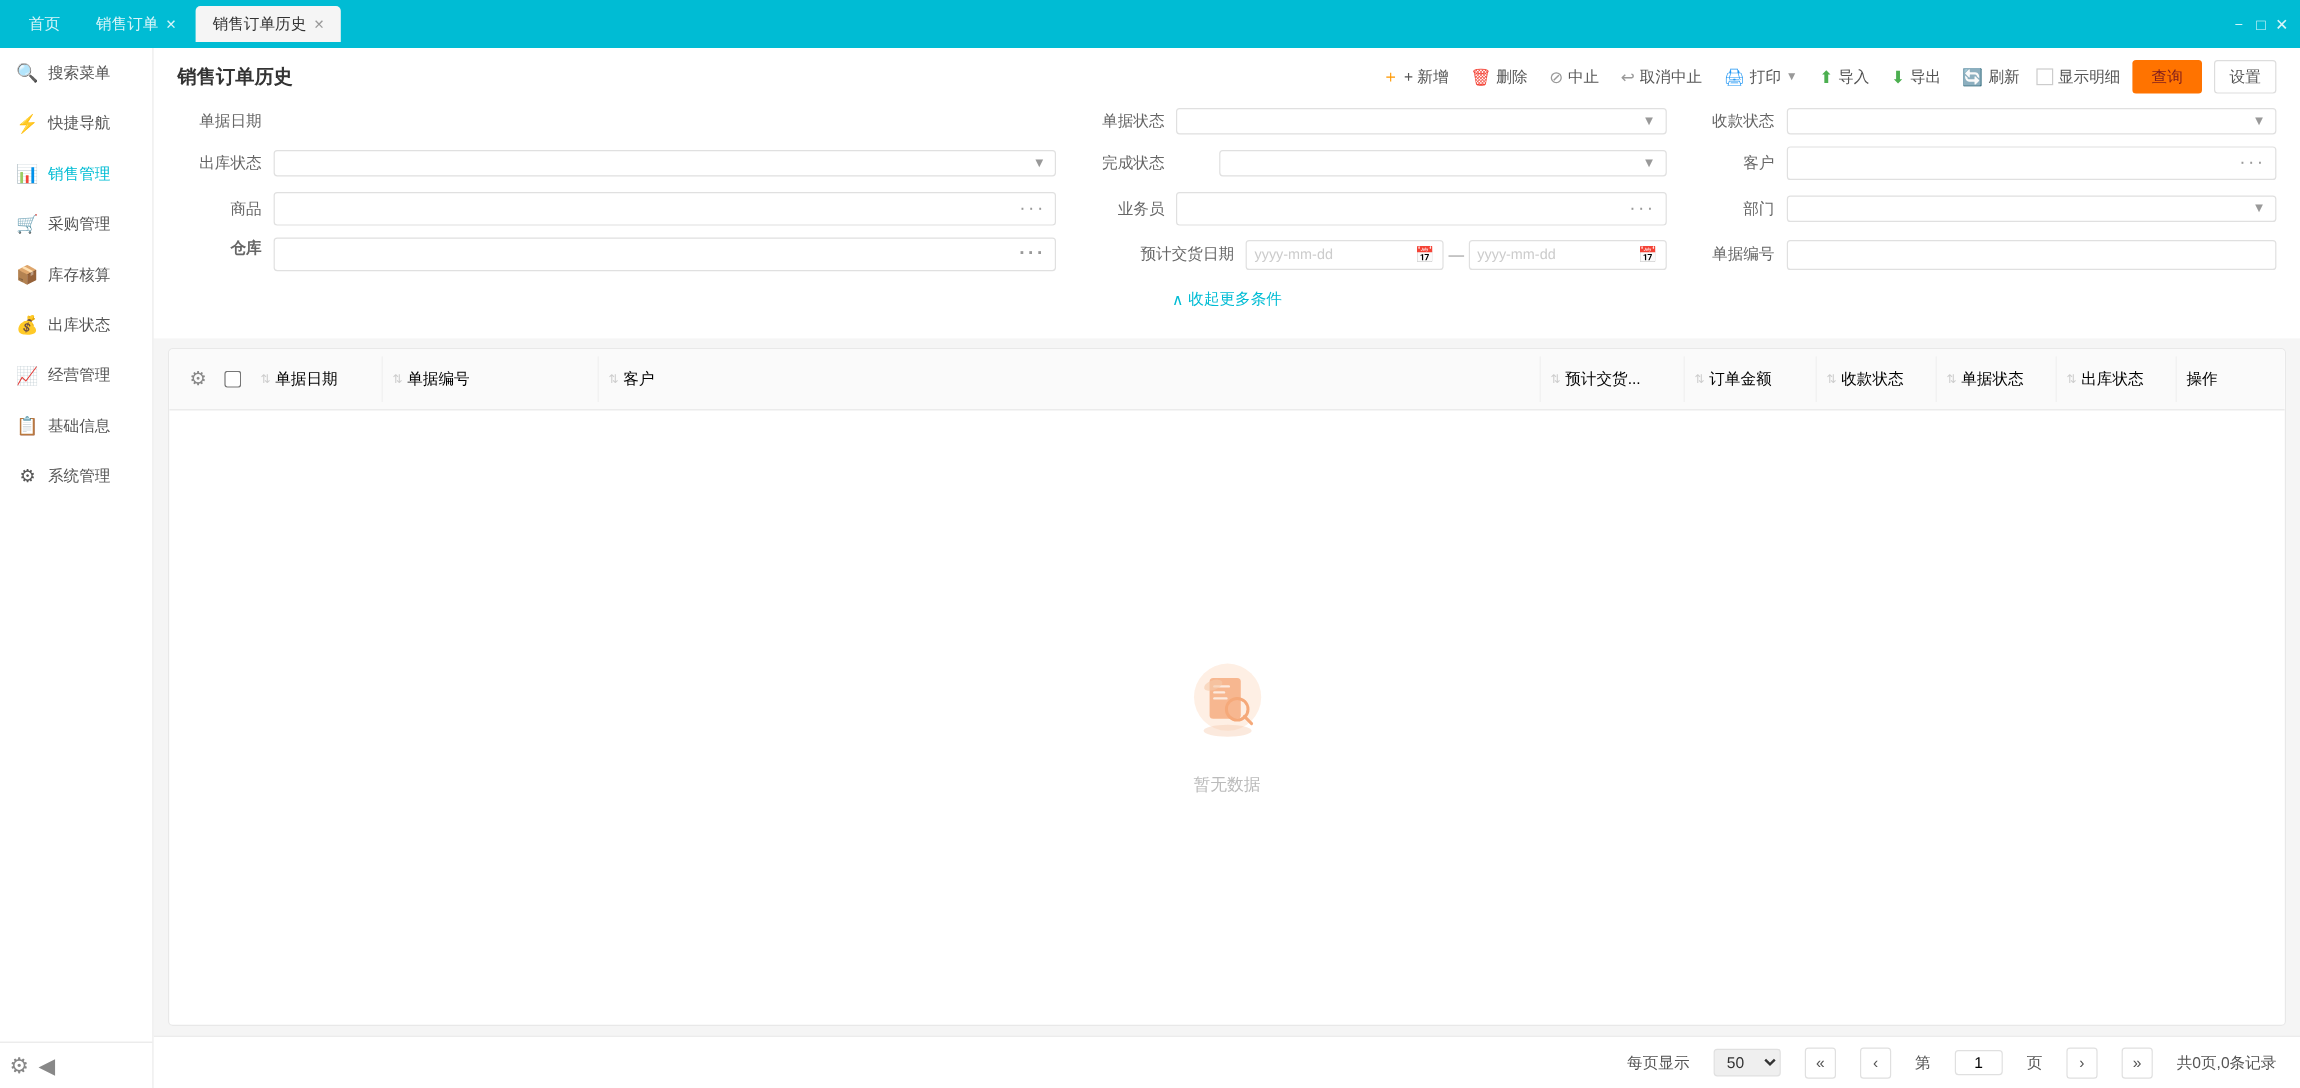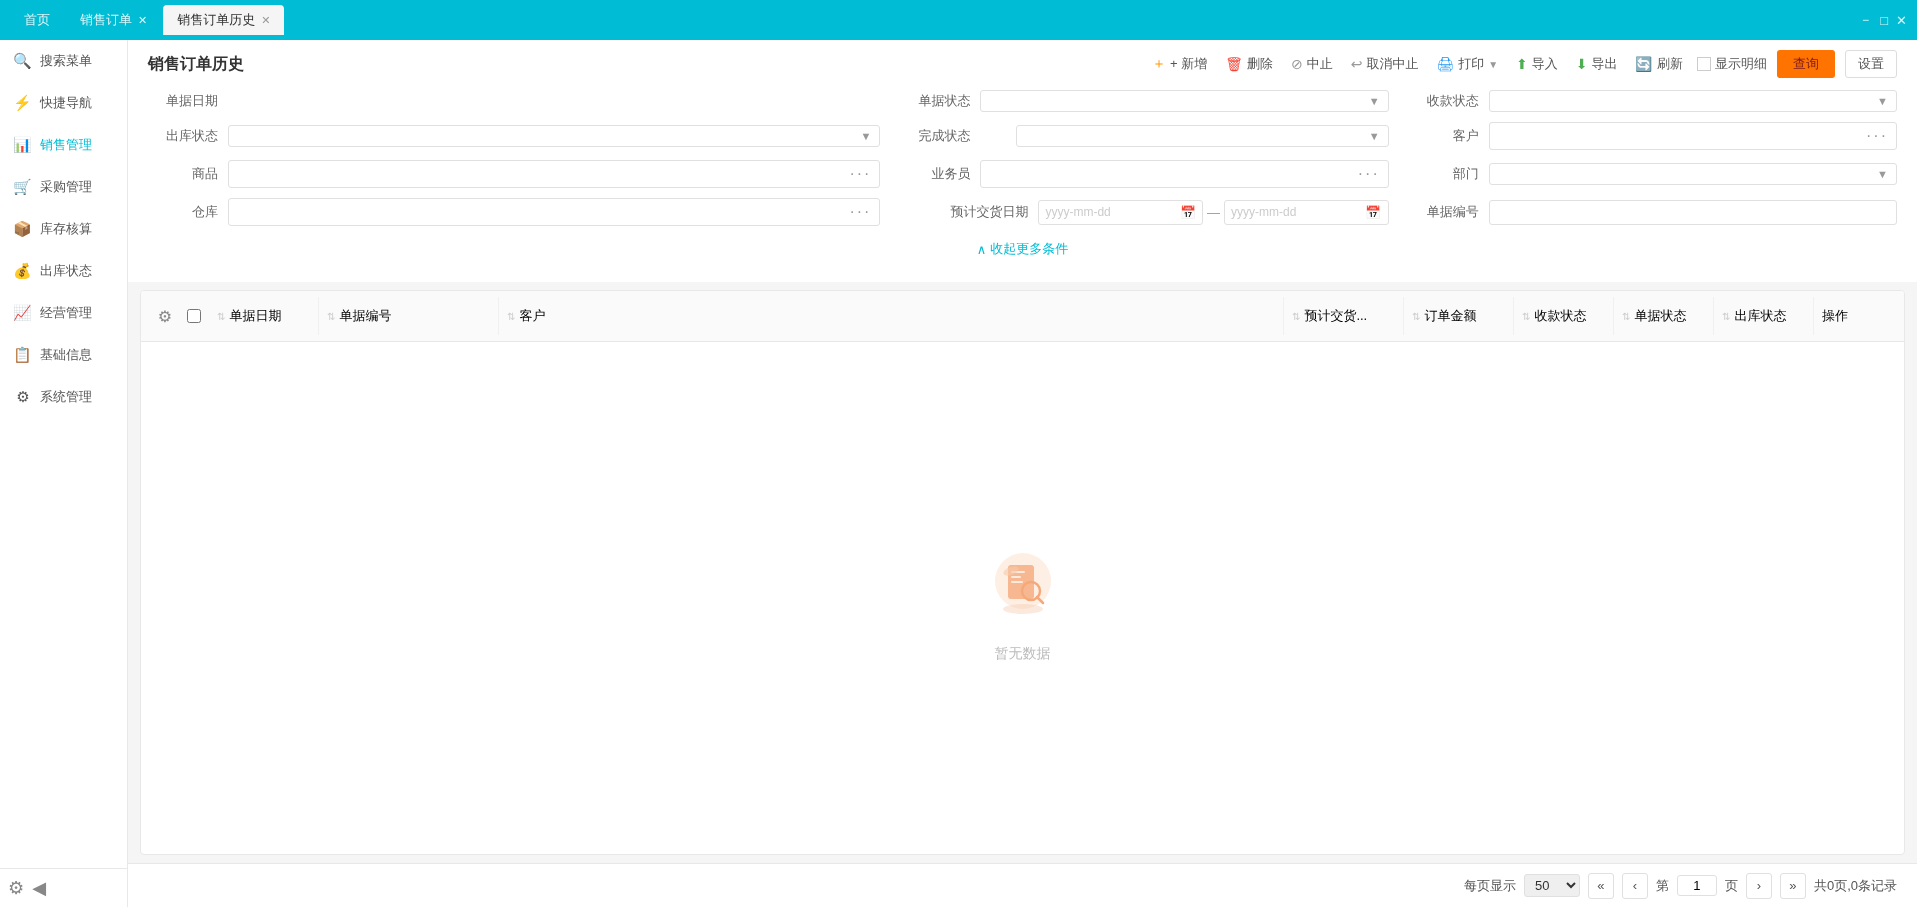--- a/index.html
+++ b/index.html
@@ -313,21 +313,21 @@
 
     
     .pagination-bar {
       height: 44px;
       background: #fff;
       border-top: 1px solid #e8e8e8;
       display: flex;
       align-items: center;
       justify-content: flex-end;
       padding: 0 20px;
-      gap: 8px;
+      gap: 20px;
       flex-shrink: 0;
       font-size: 13px;
       color: #555;
     }
     .page-size-select {
       border: 1px solid #e0e0e0;
       border-radius: 3px;
       padding: 2px 6px;
       font-size: 13px;
       color: #333;
@@ -534,21 +534,21 @@
         <div style="display:flex;align-items:center;flex:1;min-width:0;padding-left:20px;font-family:Liberation Serif, serif;">
           <span class="filter-label">部门</span>
           <div class="filter-select-wrap">
             <span></span>
             <span class="arrow">▼</span>
           </div>
         </div>
       </div>
 
       <div class="filter-row">
-        <div style="display:flex;align-items:center;flex:1.5;min-width:0;">
+        <div style="display:flex;flex:1.5;min-width:0;font-weight:bold;">
           <span class="filter-label">仓库</span>
           <div style="display:flex;align-items:center;border:1px solid #e0e0e0;border-radius:3px;padding:4px 8px;width:100%;background:#fff;">
             <span></span>
             <span class="dots-btn" style="margin-left:auto;">···</span>
           </div>
         </div>
         <div style="display:flex;align-items:center;flex:1;min-width:0;padding-left:20px;">
           <span class="filter-label" style="width:90px;margin-left:48px;">预计交货日期</span>
           <div style="display:flex;align-items:center;gap:4px;width:100%;">
             <div style="display:flex;align-items:center;border:1px solid #e0e0e0;border-radius:3px;padding:4px 6px;flex:1;background:#fff;">

